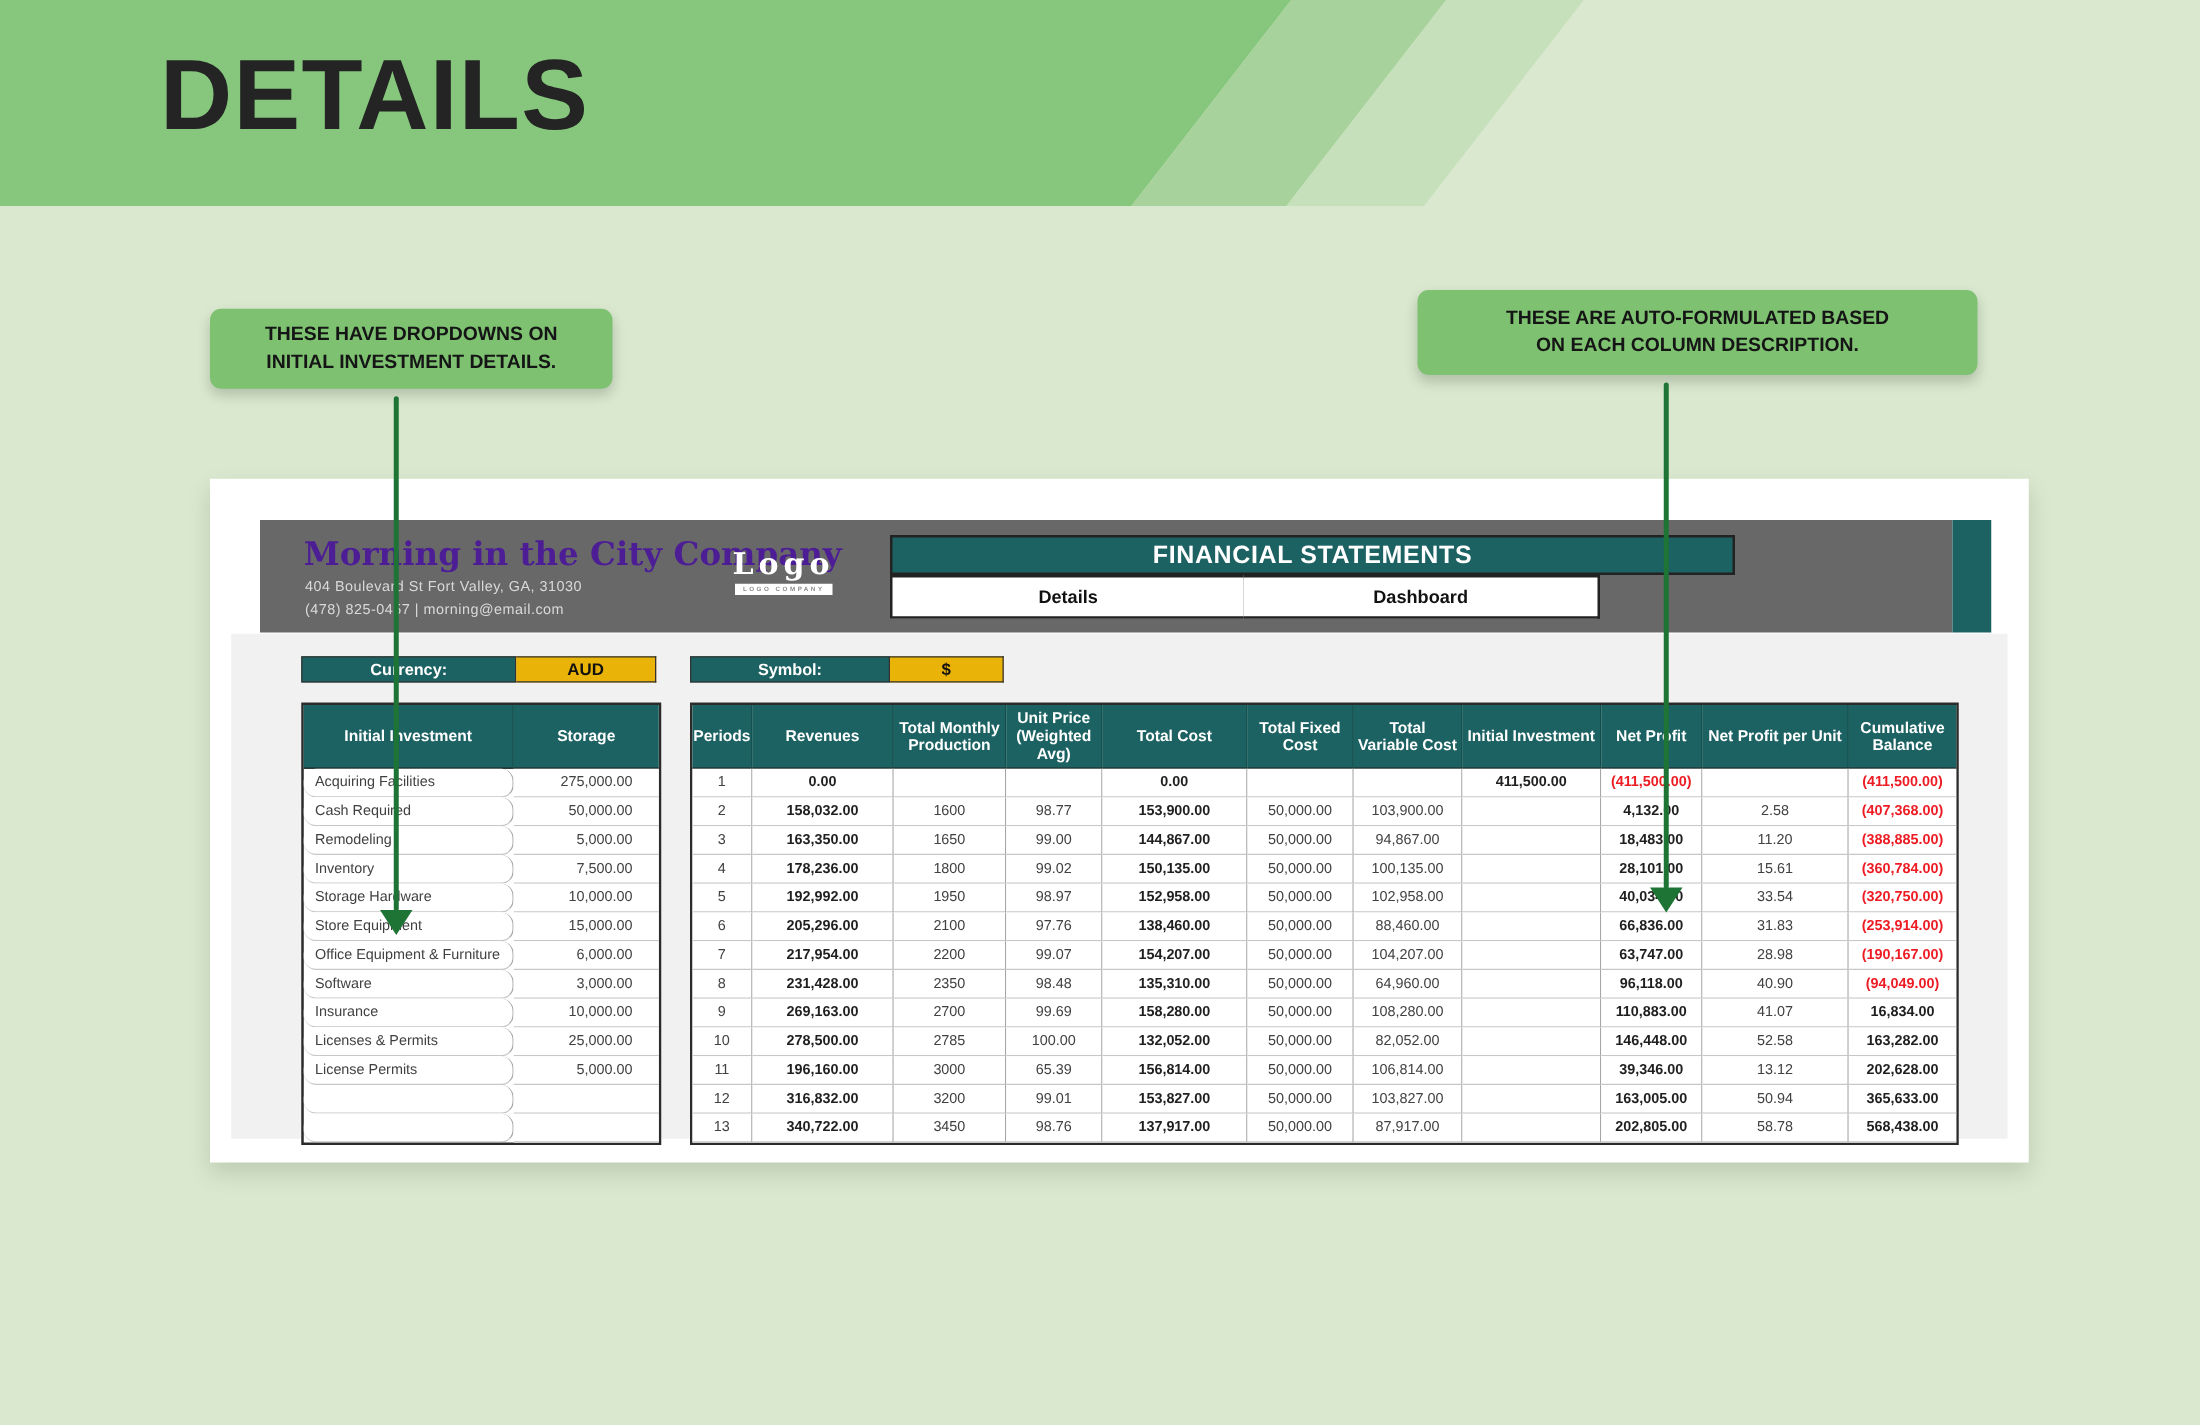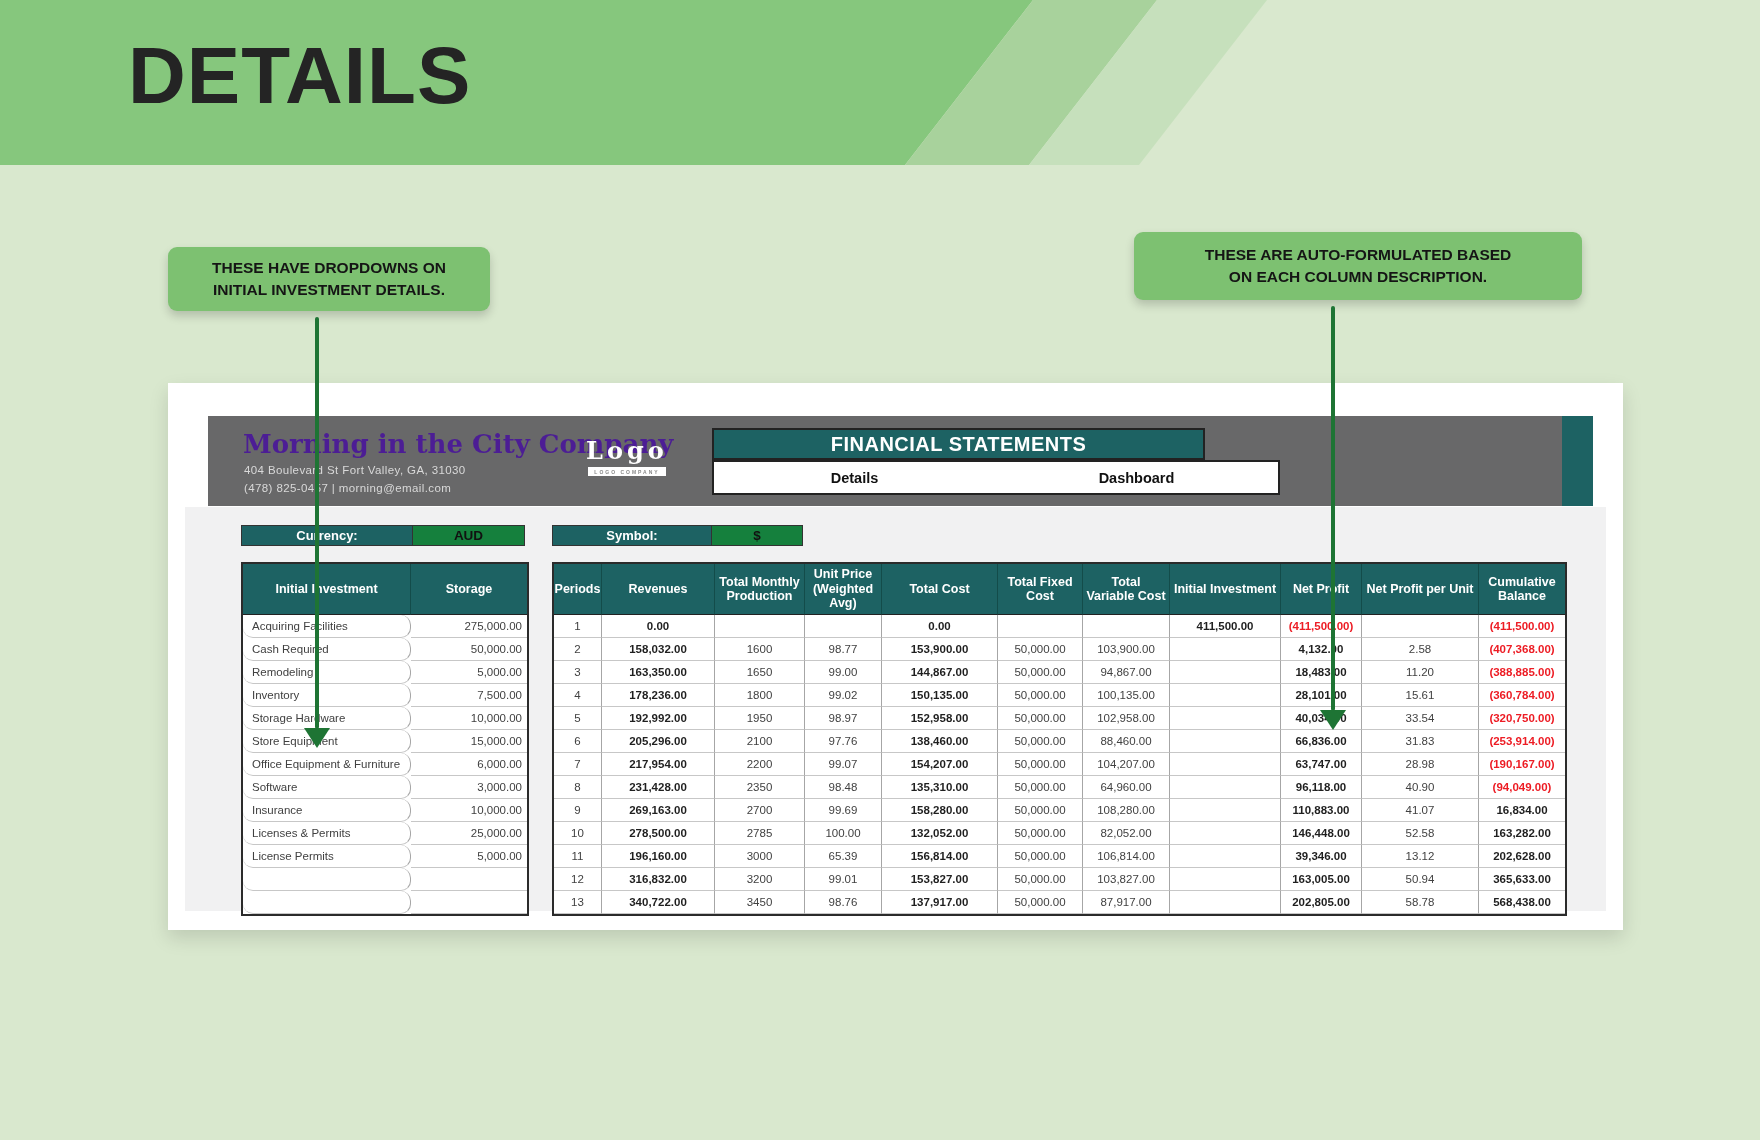--- a/index.html
+++ b/index.html
@@ -48,34 +48,34 @@
   .company-line{color:#d9d9d9;font-size:11.5px;letter-spacing:0.4px;}
   .addr1{left:244px;top:464px;}
   .addr2{left:244px;top:482px;}
   .logo-text{left:586px;top:436px;color:#fff;font-family:"DejaVu Serif",serif;
     font-weight:700;font-size:24px;letter-spacing:4px;}
   .logo-bar{left:588px;top:467px;width:78px;height:9px;background:#ffffff;
     display:flex;align-items:center;justify-content:center;}
   .logo-bar span{font-size:5px;color:#8a8a8a;letter-spacing:2px;font-weight:700;
     text-transform:uppercase;white-space:nowrap;}
 
-  .fs-box{left:712px;top:428px;width:493px;height:32px;background:#1d6263;
+  .fs-box{left:712px;top:428px;width:676px;height:32px;background:#1d6263;
     border:2px solid #222;display:flex;align-items:center;justify-content:center;
     color:#fff;font-weight:700;font-size:20px;letter-spacing:0.5px;box-sizing:border-box;}
   .tab{top:460px;width:285px;height:35px;background:#ffffff;border:2px solid #222;
     display:flex;align-items:center;justify-content:center;color:#111;
     font-weight:700;font-size:14.5px;box-sizing:border-box;cursor:pointer;}
   .tab.t1{left:712px;}
   .tab.t2{left:995px;border-left:none;}
 
   
   .kv-label{top:525px;height:21px;background:#1d6263;border:1.5px solid #333;
     box-sizing:border-box;display:flex;align-items:center;justify-content:center;
     color:#fff;font-weight:700;font-size:13px;}
-  .kv-value{top:525px;height:21px;background:#15803d;border:1.5px solid #333;border-left:none;
+  .kv-value{top:525px;height:21px;background:#eab308;border:1.5px solid #333;border-left:none;
     box-sizing:border-box;display:flex;align-items:center;justify-content:center;
     color:#111;font-weight:700;font-size:13.5px;}
   .cur-l{left:241px;width:172px;}
   .cur-v{left:413px;width:112px;}
   .sym-l{left:552px;width:160px;}
   .sym-v{left:712px;width:91px;}
 
   
   .grid-table{display:grid;background:#fff;border:2px solid #2b2b2b;box-sizing:content-box;z-index:5;}
   .left-table{left:241px;top:562px;
@@ -87,21 +87,21 @@
   .hcell{background:#1d6263;color:#fff;font-weight:700;font-size:12.5px;line-height:1.15;
     display:flex;align-items:center;justify-content:center;text-align:center;
     border-right:1px solid #134c4a;border-bottom:1.5px solid #222;padding:2px 3px;box-sizing:border-box;}
   .cell{background:#fff;font-size:11.5px;color:#414141;display:flex;align-items:center;
     border-right:1px solid #a6a6a6;border-bottom:1px solid #c7c7c7;box-sizing:border-box;
     white-space:nowrap;overflow:hidden;}
   .lastcol{border-right:none;}
   .bold{font-weight:700;color:#1f1f1f;}
   .red{color:#ed1c24;font-weight:700;}
   .ta-l{justify-content:flex-start;padding-left:9px;border-radius:10px;}
-  .ta-r{justify-content:flex-end;padding-right:5px;}
+  .ta-r{justify-content:flex-end;padding-right:21px;}
   .ta-c{justify-content:center;padding:0 2px;}
 </style>
 </head>
 <body>
 
 <div class="abs banner">
   <div class="solid"></div>
   <div class="stripe1"></div>
   <div class="stripe2"></div>
 </div>

